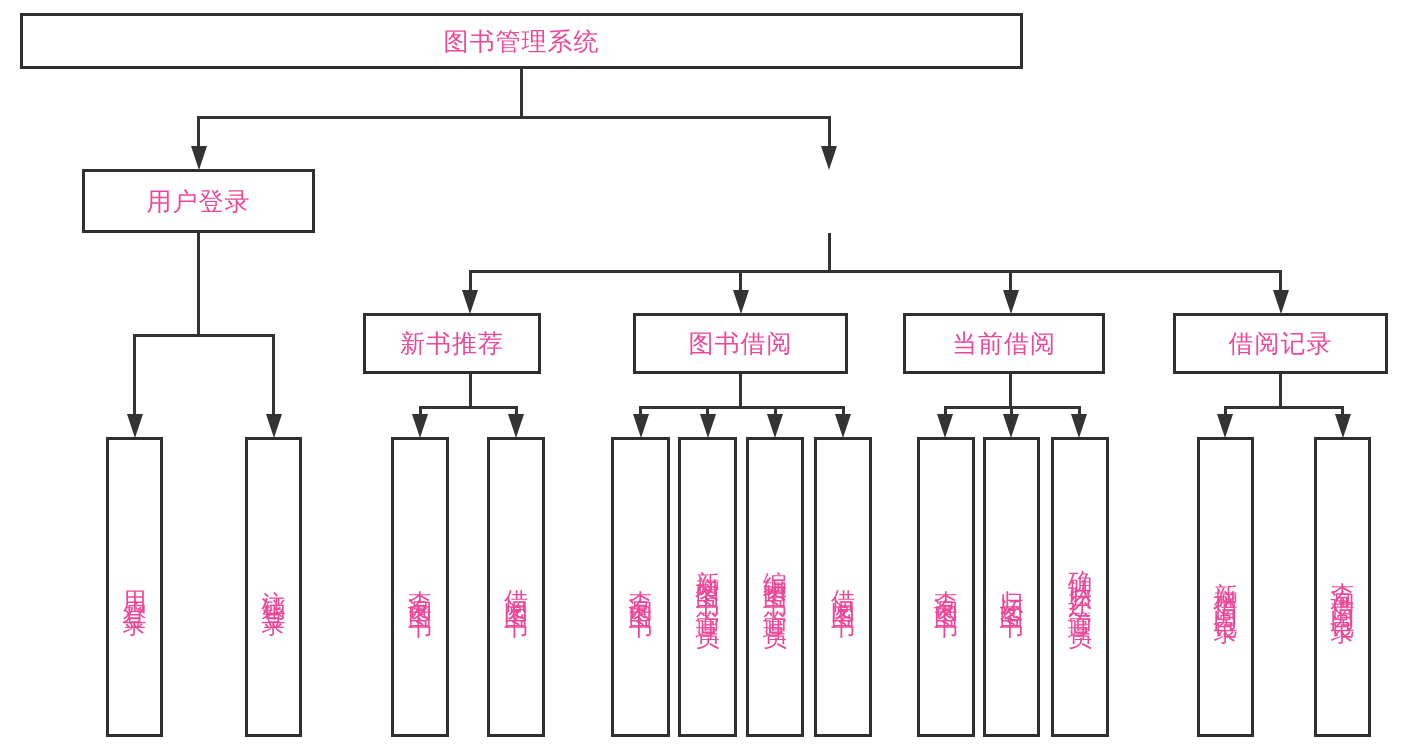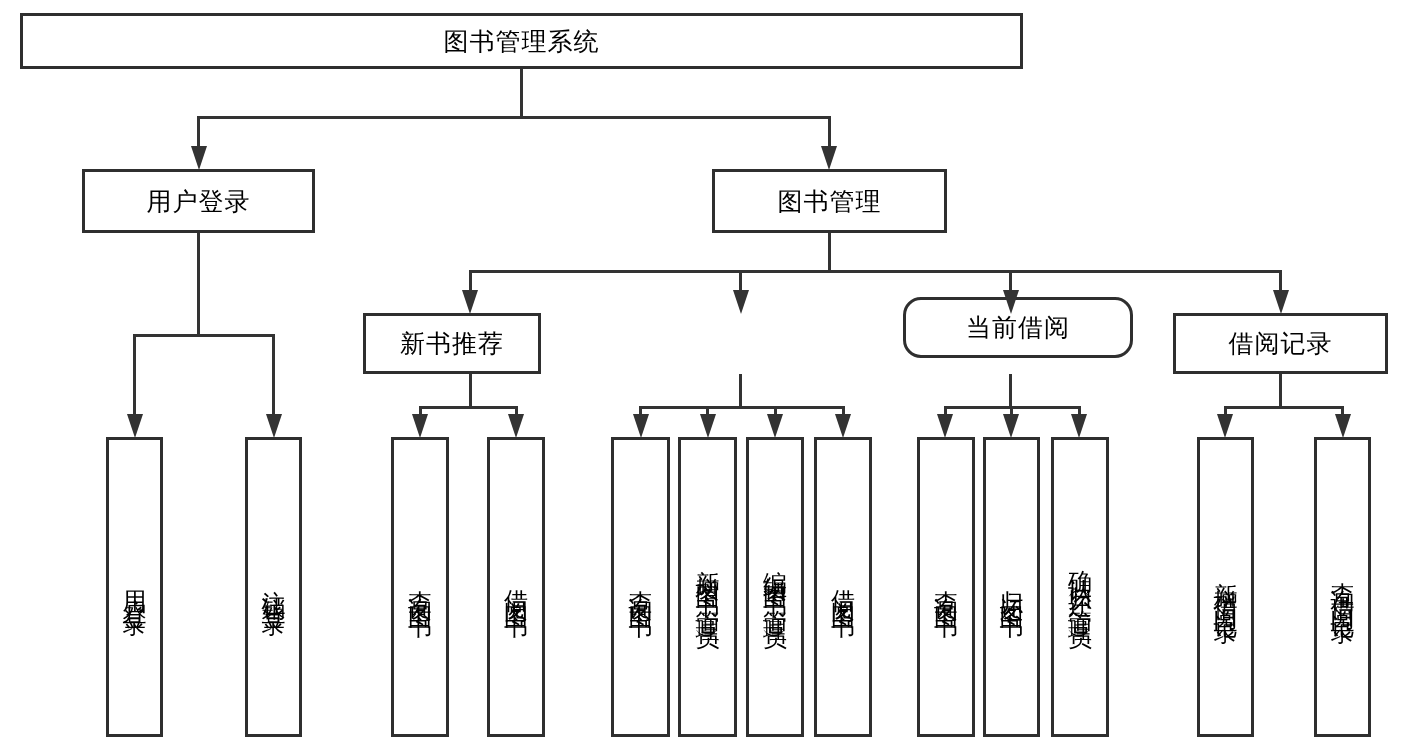--- a/index.html
+++ b/index.html
@@ -2,21 +2,21 @@
 <html><head>
 <meta charset="utf-8">
 <style>
   html,body{margin:0;padding:0;background:#ffffff;}
   .canvas{
     position:relative;width:1405px;height:747px;background:#ffffff;
     font-family:"Liberation Sans","DejaVu Sans",sans-serif;overflow:hidden;
   }
   .node{
     position:absolute;box-sizing:border-box;border:3px solid #2f2f2f;background:#ffffff;
-    display:flex;align-items:center;justify-content:center;color:#000000;z-index:2;
+    display:flex;align-items:center;justify-content:center;color:#ec4899;z-index:2;
   }
   .node.h{font-size:25px;letter-spacing:1px;white-space:nowrap;}
   .node.v{
     writing-mode:vertical-rl;text-orientation:mixed;
     font-size:24px;letter-spacing:8px;line-height:1;
   }
   .vline,.hline{position:absolute;background:#333333;z-index:1;}
   .arrow{
     position:absolute;width:0;height:0;z-index:3;
     border-left:8px solid transparent;border-right:8px solid transparent;
@@ -87,28 +87,28 @@
       <div class="arrow" style="left: 1334.5px; top: 414px;"></div>
     </div>
 
   <div class="node h" style="left:20px;top:13px;width:1003px;height:56px;">
     <span>图书管理系统</span>
   </div>
 
   <div class="node h" style="left:82px;top:169px;width:233px;height:64px;">
     <span>用户登录</span>
   </div>
-  <div class="node h" style="left:712px;top:169px;width:235px;height:64px;">
-    <span>图书管理</span>
-  </div>
 
   <div class="node h" style="left:363px;top:313px;width:178px;height:61px;">
     <span>新书推荐</span>
   </div>
-  <div class="node h" style="left:903px;top:297px;width:230px;height:61px;border-radius:18px;">
+  <div class="node h" style="left:633px;top:313px;width:215px;height:61px;">
+    <span>图书借阅</span>
+  </div>
+  <div class="node h" style="left:903px;top:313px;width:202px;height:61px;">
     <span>当前借阅</span>
   </div>
   <div class="node h" style="left:1173px;top:313px;width:215px;height:61px;">
     <span>借阅记录</span>
   </div>
 
   <div class="node v" style="left:106px;top:437px;width:57px;height:300px;">
     <span>用户登录</span>
   </div>
   <div class="node v" style="left:245px;top:437px;width:57px;height:300px;">

